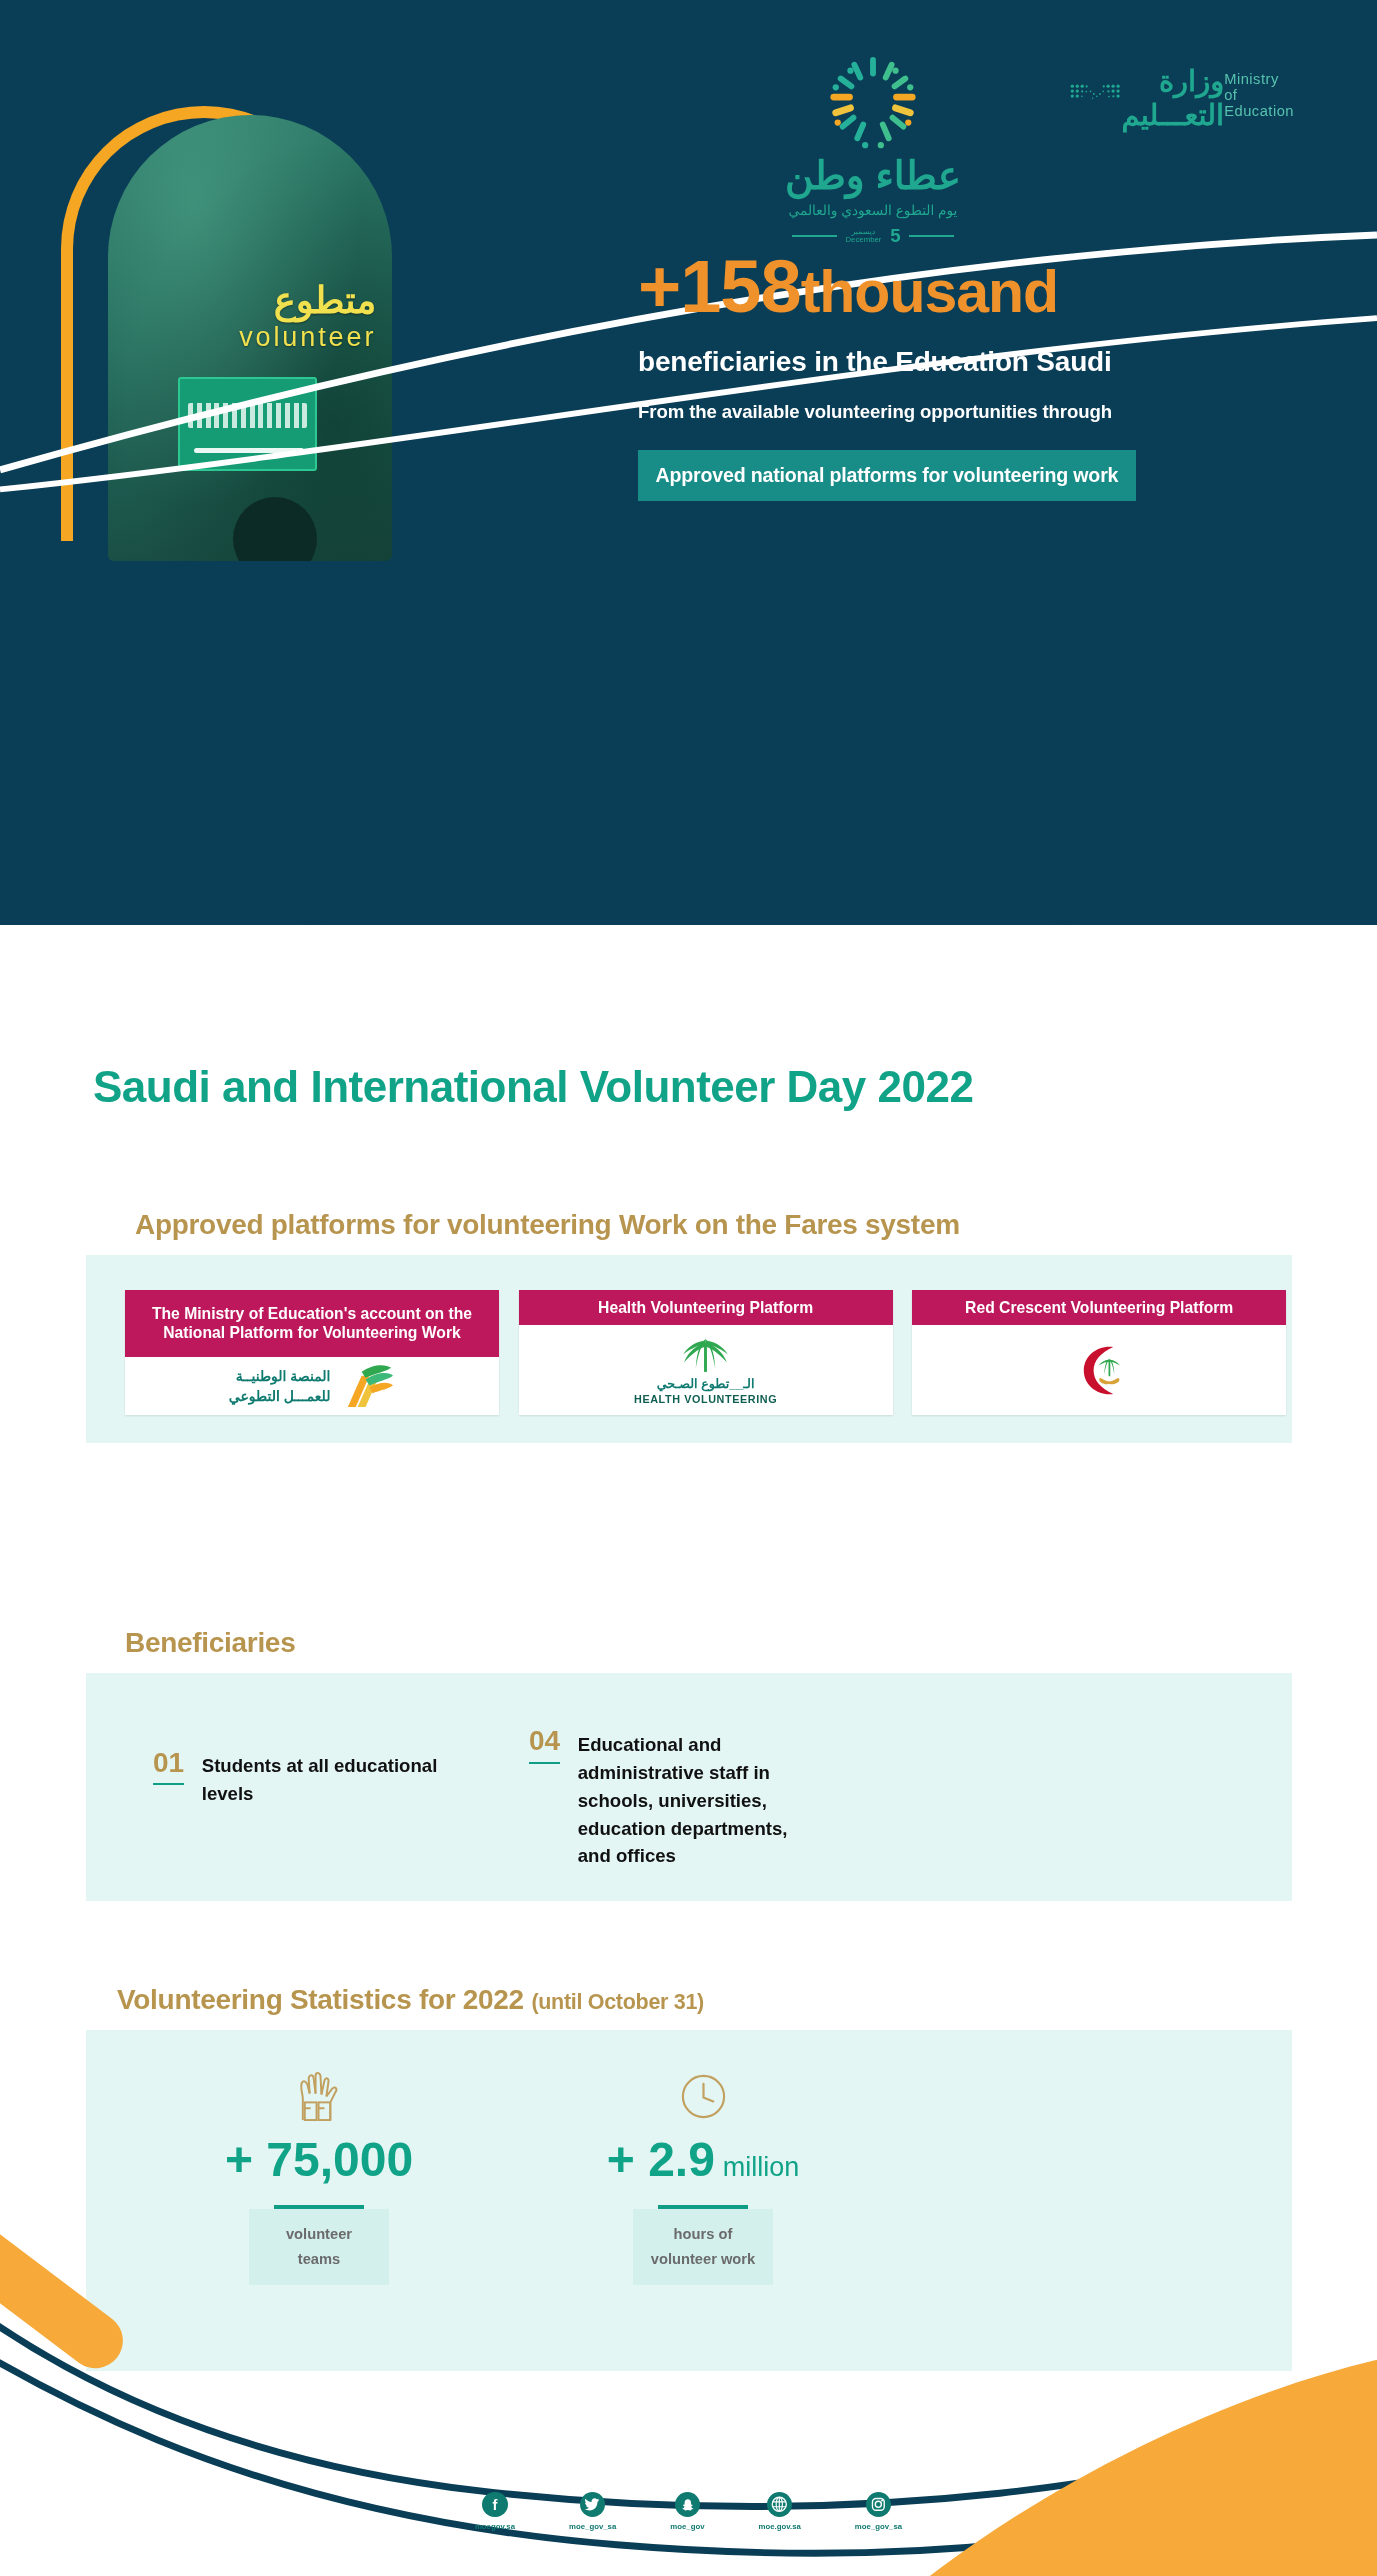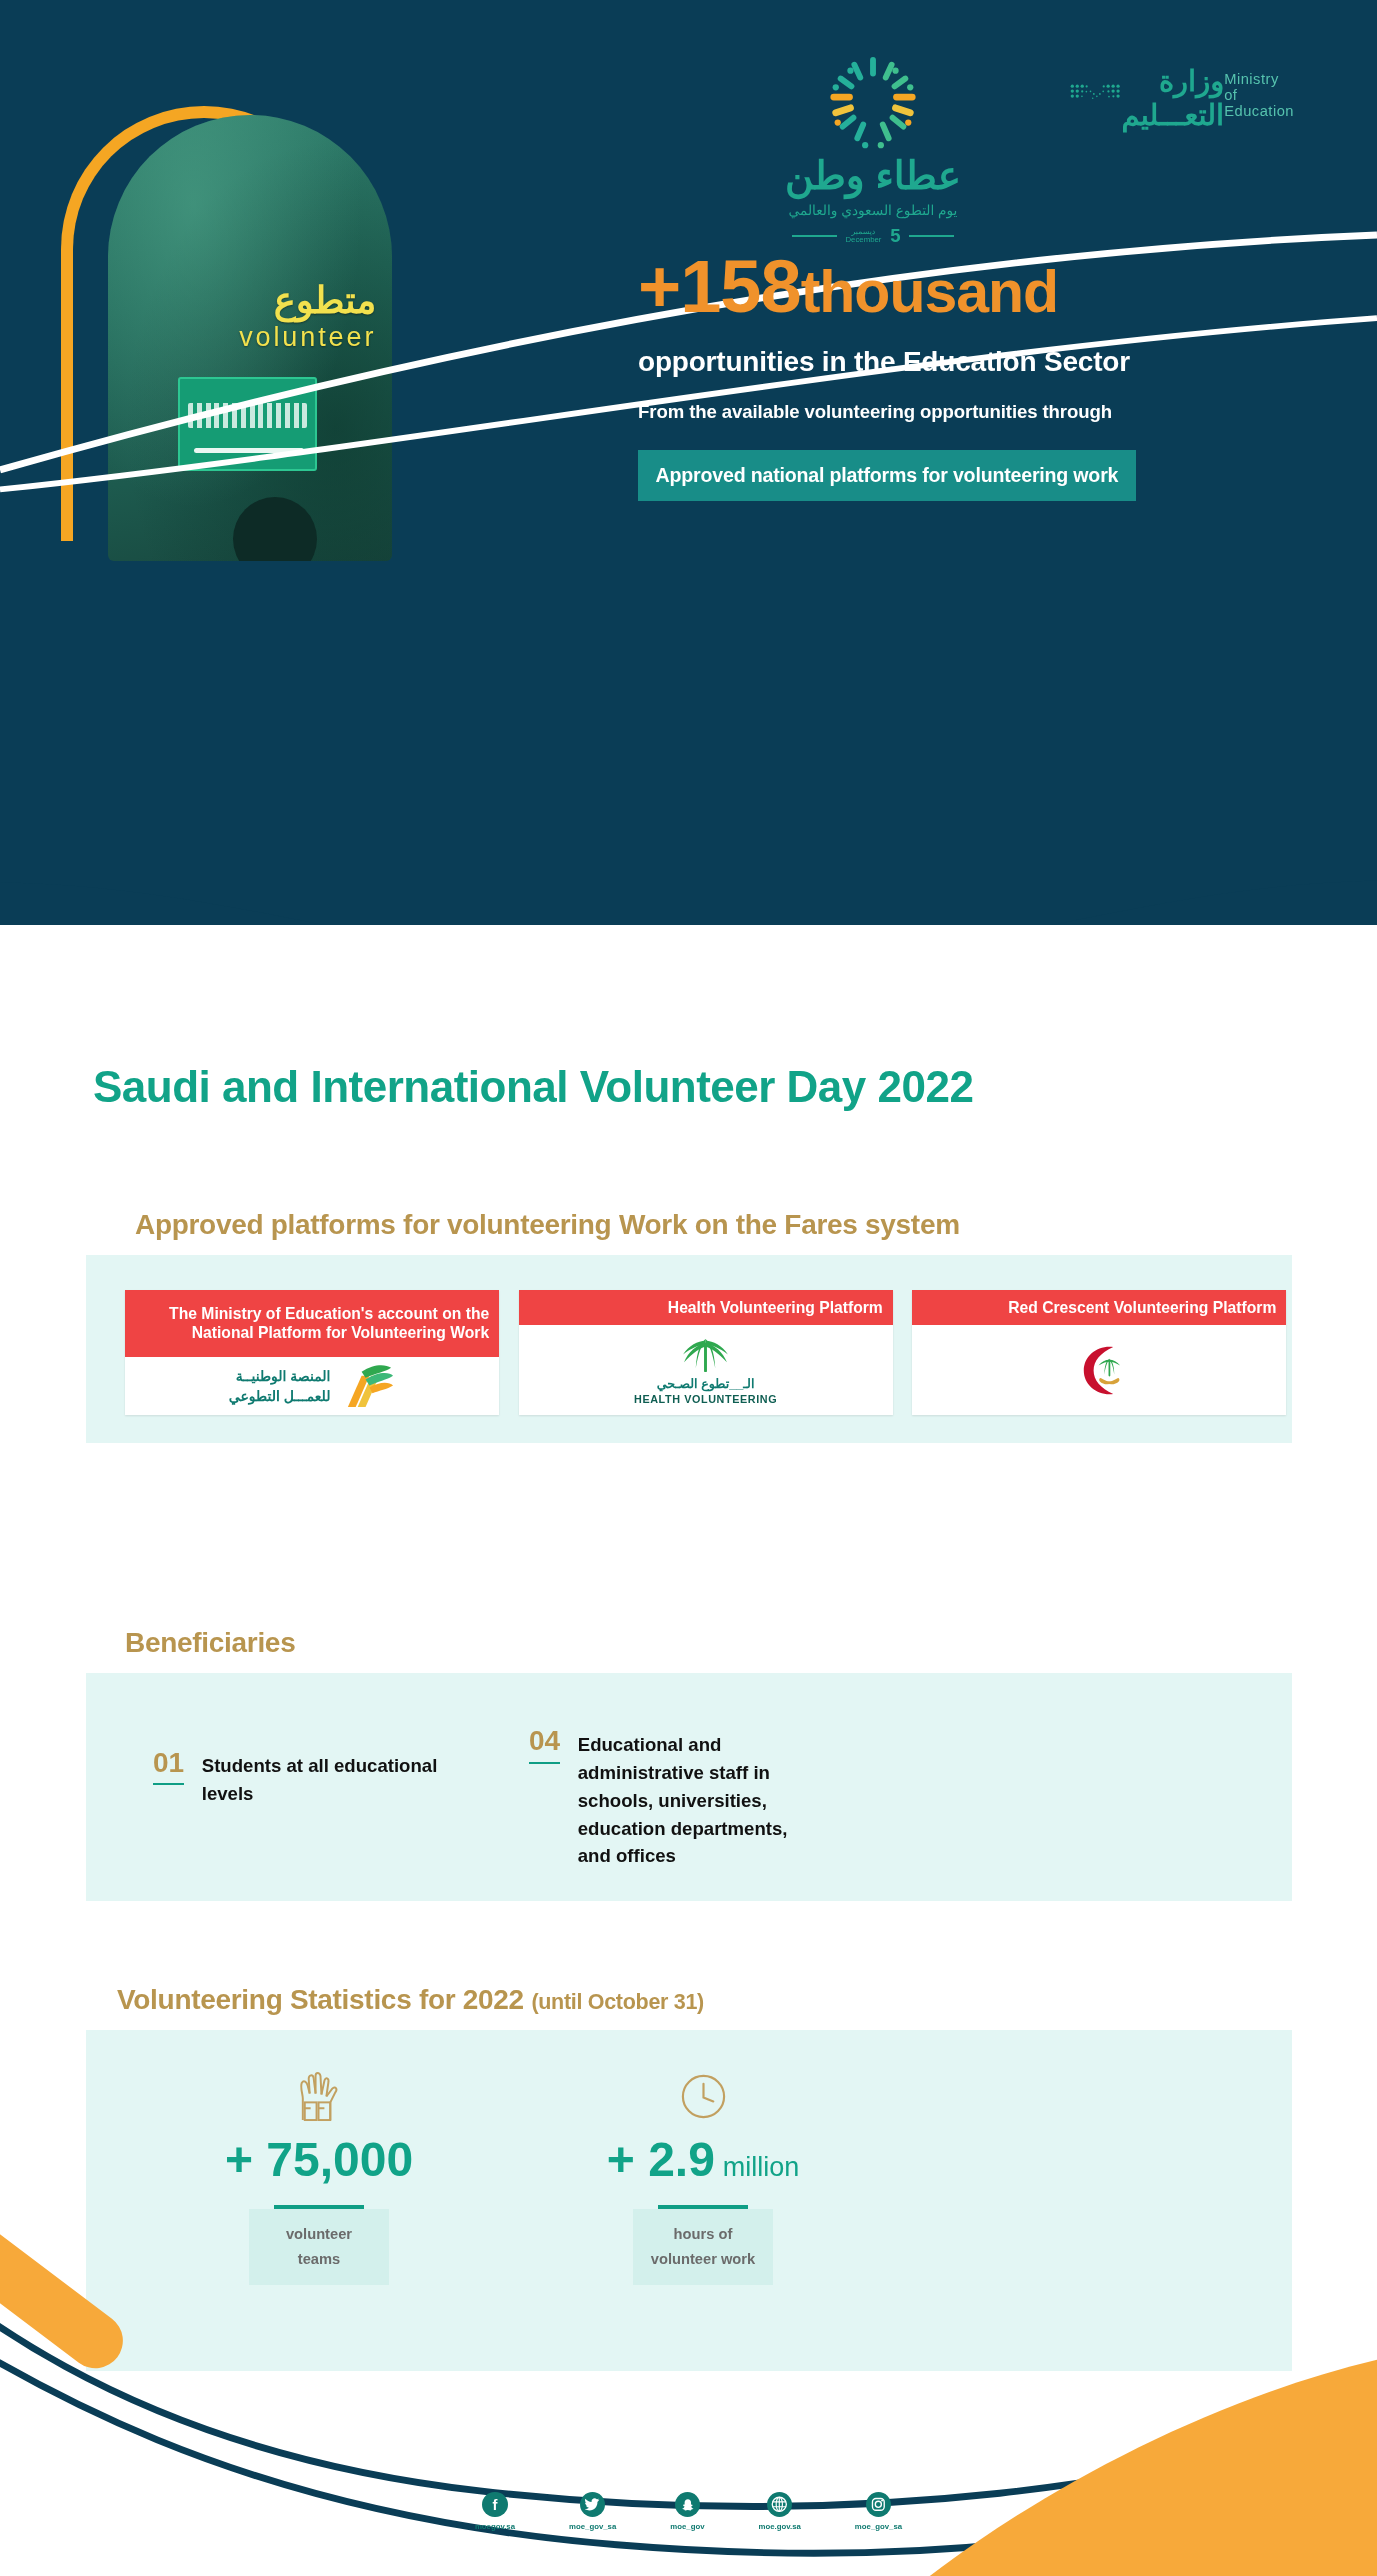--- a/index.html
+++ b/index.html
@@ -61,21 +61,21 @@
 
   
   .main-title { position:absolute; left:93px; top:1062px; font-size:44px; font-weight:bold; color:#11a388; letter-spacing:-0.5px; }
 
   
   .sec-head { font-size:28px; font-weight:bold; color:#b8954f; letter-spacing:-0.3px; }
   .platform-head { position:absolute; left:135px; top:1209px; }
   .platform-panel { position:absolute; left:86px; top:1255px; width:1206px; height:188px; background:#e3f6f4; }
   .cards { position:absolute; left:125px; top:1290px; display:flex; gap:19.6px; }
   .card { width:374px; height:125px; background:#fff; box-shadow:0 1px 2px rgba(0,0,0,.1); display:flex; flex-direction:column; }
-  .card-head { background:#ef4444; color:#fff; font-size:15.7px; font-weight:bold; text-align:right; padding:7.8px 9.8px; line-height:1.25; }
+  .card-head { background:#be185d; color:#fff; font-size:15.7px; font-weight:bold; text-align:center; padding:7.8px 9.8px; line-height:1.25; }
   .card-head.h3 { padding:13.7px 9.8px; }
   .card-body { flex:1; display:flex; align-items:center; justify-content:center; gap:9.8px; }
 
   .np-txt { color:#0f7a70; font-size:14px; font-weight:bold; direction:rtl; text-align:right; line-height:1.45; }
   .hv-txt { color:#0f7a70; font-size:12.7px; font-weight:bold; direction:rtl; letter-spacing:1px; }
   .hv-en { color:#0f5e52; font-size:10.8px; font-weight:bold; letter-spacing:0.6px; }
 
   
   .ben-head { position:absolute; left:125px; top:1627px; }
   .ben-panel { position:absolute; left:86px; top:1673px; width:1206px; height:228px; background:#e3f6f4; }
@@ -208,21 +208,21 @@
 
     <svg class="swoosh" viewBox="0 0 1407 300">
       <path d="M0,250 C420,130 900,30 1407,10" fill="none" stroke="#ffffff" stroke-width="7"></path>
       <path d="M0,270 C430,225 920,130 1407,95" fill="none" stroke="#ffffff" stroke-width="6"></path>
     </svg>
 
     <div class="hero-text">
       <div class="big-num">
         <span>+158</span><span class="unit">thousand</span>
       </div>
-      <div class="sub1">opportunities in the Education Sector</div>
+      <div class="sub1">beneficiaries in the Education Saudi</div>
       <div class="sub2">From the available volunteering  opportunities through</div>
       <div class="pill">Approved national platforms for volunteering work</div>
     </div>
 
     <svg class="hero-notch" viewBox="0 0 1407 130" preserveAspectRatio="none">
       <path d="M0,0 L1407,0 L1407,20 C1180,25 1010,95 700,128 C400,95 225,25 0,22 Z" fill="#0a3d56"></path>
     </svg>
   </div>
 
   <div class="main-title">Saudi and International Volunteer Day 2022</div>

